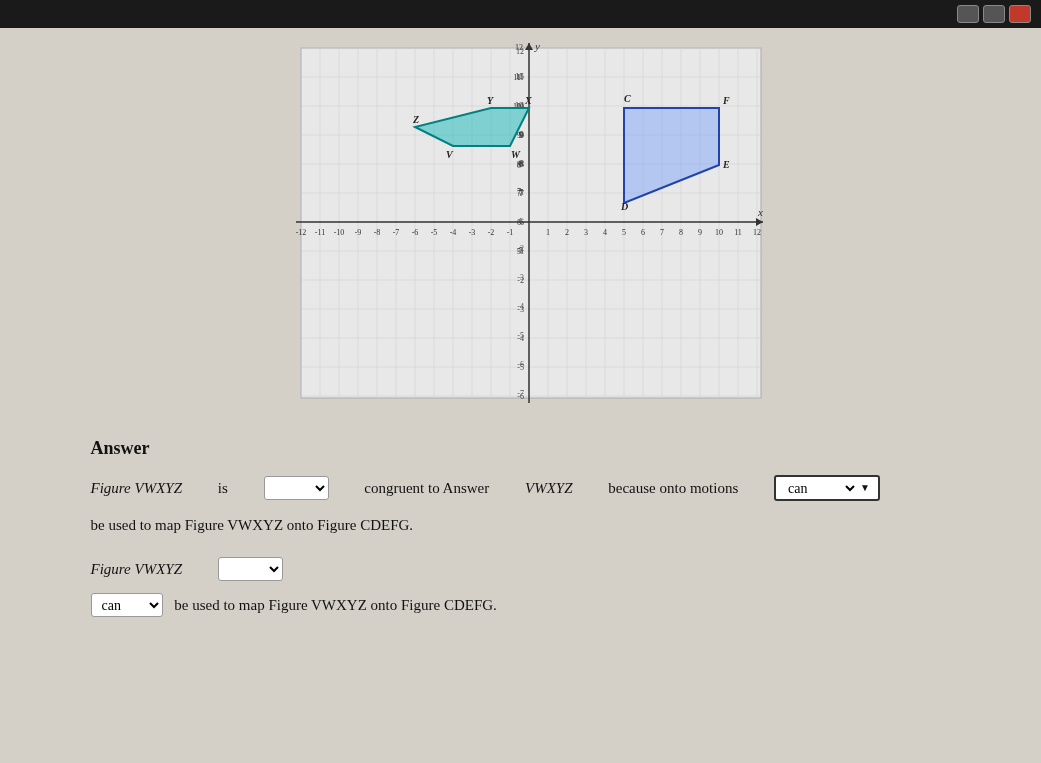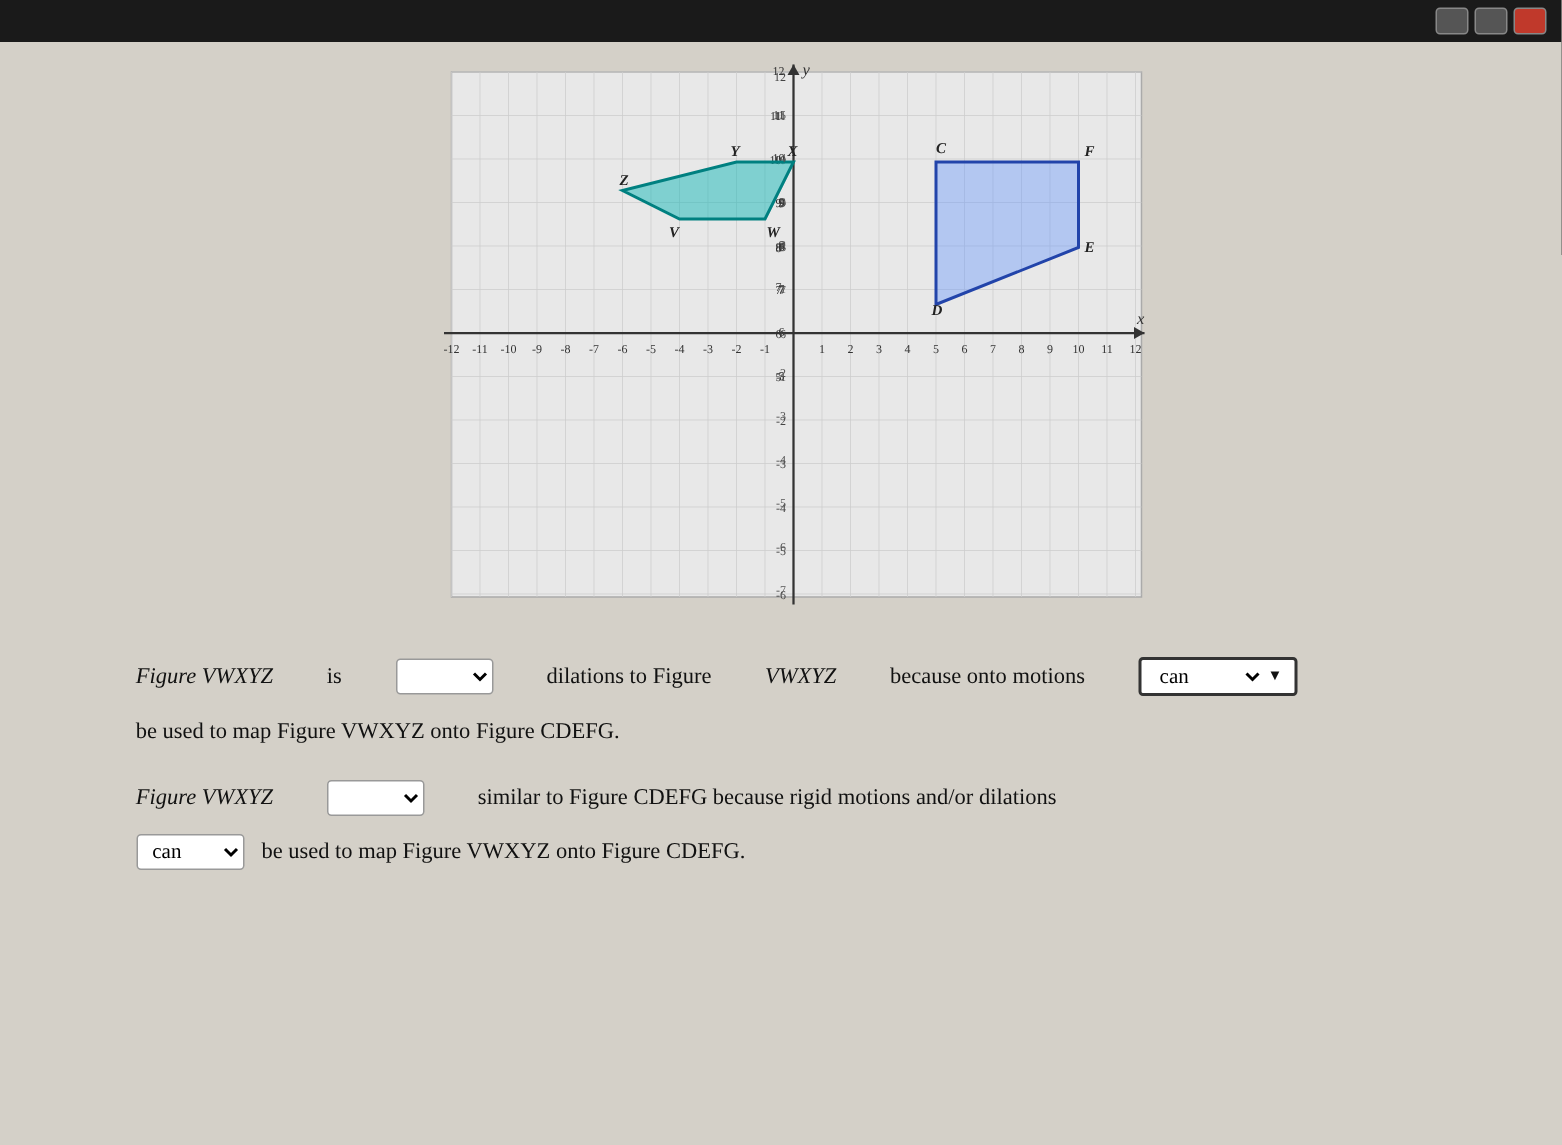--- a/index.html
+++ b/index.html
@@ -290,33 +290,34 @@
         <text x="253" y="242">-3</text>
         <text x="253" y="271">-4</text>
         <text x="253" y="300">-5</text>
         <text x="253" y="329">-6</text>
         <text x="253" y="358">-7</text>
       </g>
     </svg>
   </div>
 
   <div class="answer-section">
+    <div class="answer-title">Answer</div>
 
     <div class="answer-row">
       <span class="italic-text">Figure VWXYZ</span>
       &nbsp;
       <span>is</span>
       &nbsp;
       <select class="answer-select">
         <option value=""></option>
         <option value="is">is</option>
         <option value="is not">is not</option>
       </select>
       &nbsp;
-      <span>dilations to Figure</span>
+      <span>congruent to Answer</span>
       &nbsp;<span class="italic-text">VWXYZ</span>
       &nbsp;
       <span>because onto motions</span>
       &nbsp;
       <div class="select-box">
         <select>
           <option value="can" selected="">can</option>
           <option value="cannot">cannot</option>
         </select>
         <span style="font-size:10px;margin-left:2px;">▼</span>
@@ -328,21 +329,20 @@
 
     <div class="answer-row">
       <span class="italic-text">Figure VWXYZ</span>
       &nbsp;
       <select class="answer-select">
         <option value=""></option>
         <option value="is">is</option>
         <option value="is not">is not</option>
       </select>
       &nbsp;
-      <span>similar to Figure CDEFG because rigid motions and/or dilations</span>
     </div>
     <div style="display:flex;align-items:center;gap:4px;font-size:15px;color:#111;">
       <select class="answer-select">
         <option value="can">can</option>
         <option value="cannot">cannot</option>
       </select>
       &nbsp;
       <span>be used to map Figure VWXYZ onto Figure CDEFG.</span>
     </div>
   </div>

